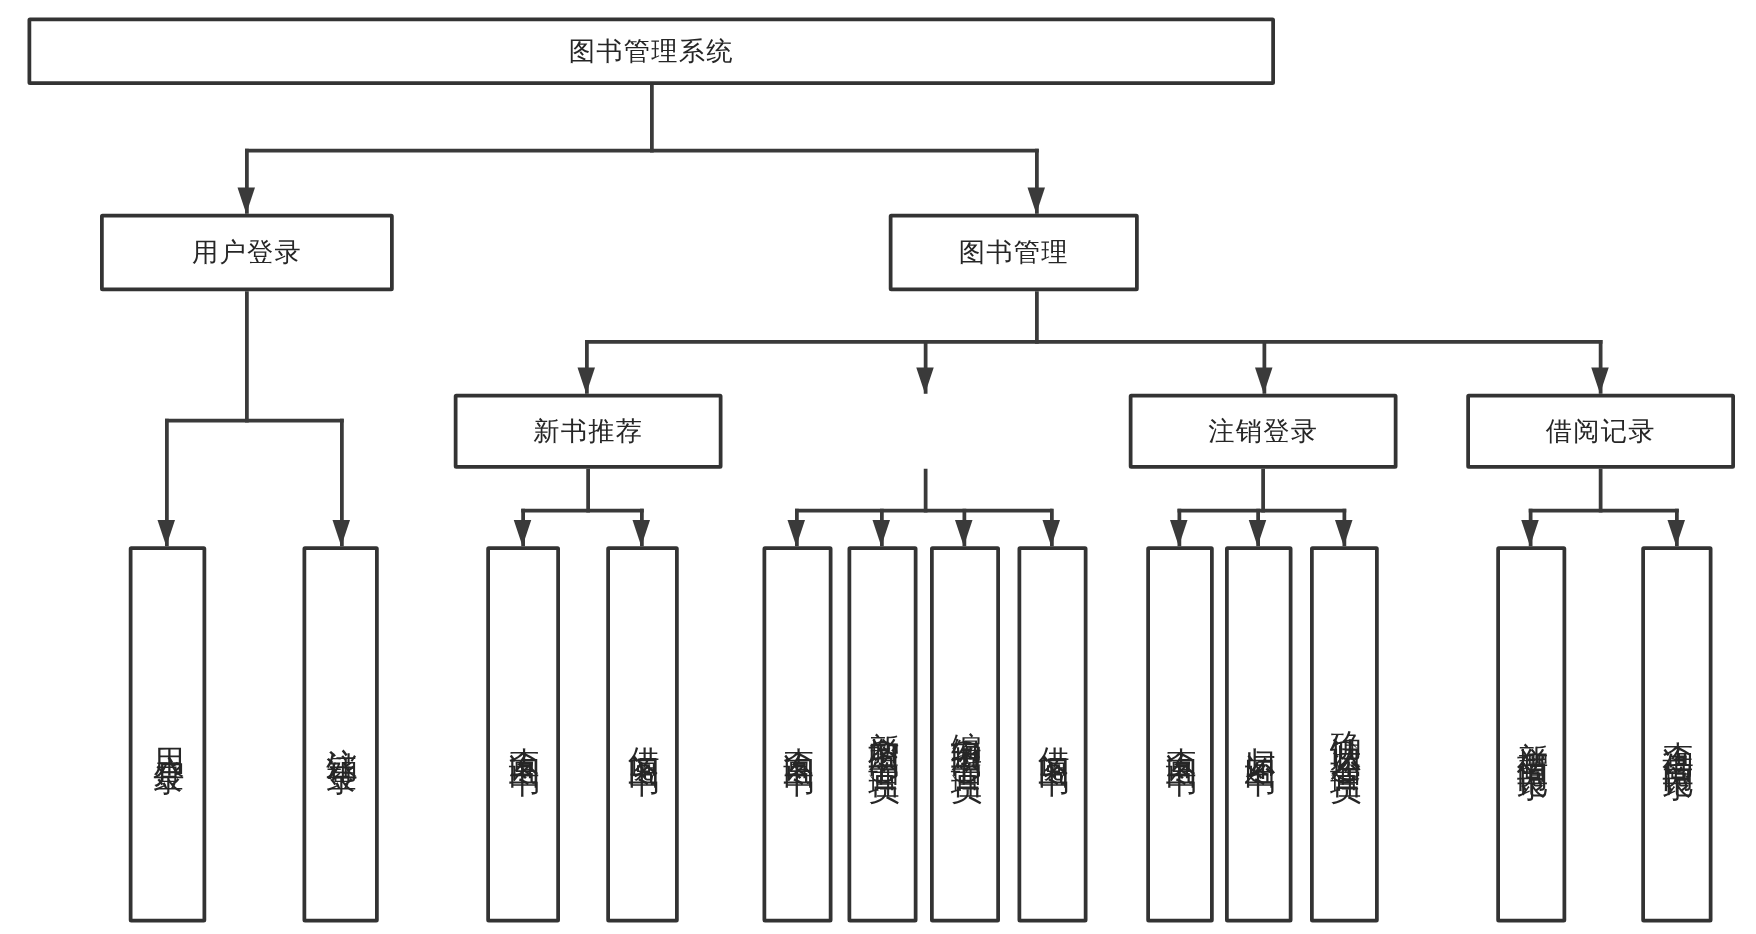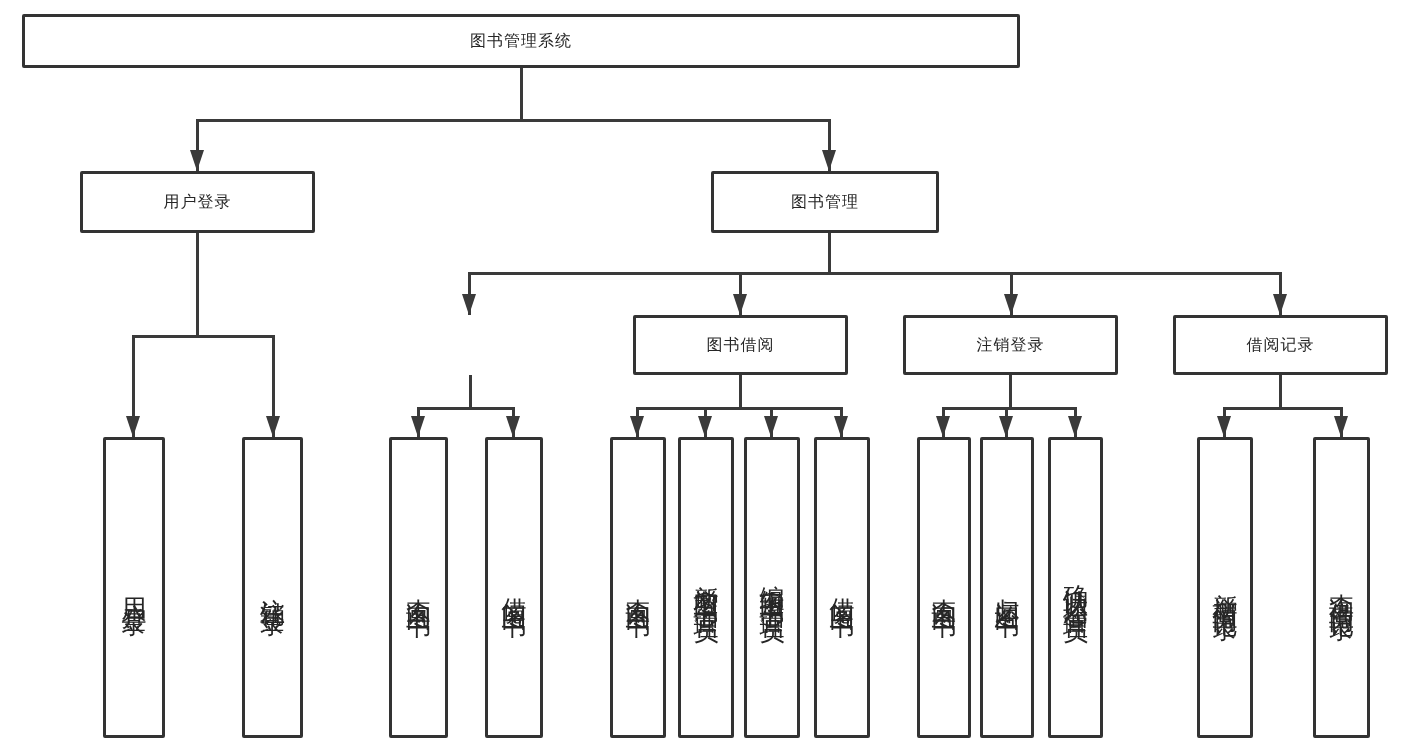--- a/index.html
+++ b/index.html
@@ -13,21 +13,21 @@
   .box{
     position:absolute;
     box-sizing:border-box;
     background:#ffffff;
     border:3px solid var(--border,#333333);
     border-radius:2px;
     display:flex;
     align-items:center;
     justify-content:center;
     color:var(--text,#262626);
-    font-size:16px;
+    font-size:21px;
     letter-spacing:1px;
     z-index:2;
   }
   .leaf{
     font-size:25px;
   }
   .vtext{
     writing-mode:vertical-rl;
     text-orientation:mixed;
     letter-spacing:5px;
@@ -71,21 +71,21 @@
   <div class="vline" style="left:520px;top:68px;height:54px;"></div>
   <div class="hline" style="left:196px;top:119px;width:635px;"></div>
   <div class="vline" style="left:196px;top:119px;height:52px;"></div>
   <div class="arrow" style="left:190px;top:150px;"></div>
   <div class="vline" style="left:828px;top:119px;height:52px;"></div>
   <div class="arrow" style="left:822px;top:150px;"></div>
 
   <div class="box" style="left:80px;top:171px;width:235px;height:62px;">
     <span>用户登录</span>
   </div>
-  <div class="box" style="left:711px;top:171px;width:228px;height:62px;">
+  <div class="box" style="left:711px;top:171px;width:200px;height:62px;">
     <span>图书管理</span>
   </div>
 
   <div class="vline" style="left:196px;top:233px;height:105px;"></div>
   <div class="hline" style="left:132px;top:335px;width:143px;"></div>
   <div class="vline" style="left:132px;top:335px;height:102px;"></div>
   <div class="arrow" style="left:126px;top:416px;"></div>
   <div class="vline" style="left:272px;top:335px;height:102px;"></div>
   <div class="arrow" style="left:266px;top:416px;"></div>
 
@@ -93,22 +93,22 @@
   <div class="hline" style="left:468px;top:272px;width:814px;"></div>
   <div class="vline" style="left:468px;top:272px;height:43px;"></div>
   <div class="arrow" style="left:462px;top:294px;"></div>
   <div class="vline" style="left:739px;top:272px;height:43px;"></div>
   <div class="arrow" style="left:733px;top:294px;"></div>
   <div class="vline" style="left:1010px;top:272px;height:43px;"></div>
   <div class="arrow" style="left:1004px;top:294px;"></div>
   <div class="vline" style="left:1279px;top:272px;height:43px;"></div>
   <div class="arrow" style="left:1273px;top:294px;"></div>
 
-  <div class="box" style="left:633px;top:315px;width:215px;height:60px;">
-    <span>图书借阅</span>
+  <div class="box" style="left:363px;top:315px;width:215px;height:60px;">
+    <span>新书推荐</span>
   </div>
   <div class="box" style="left:903px;top:315px;width:215px;height:60px;">
     <span>注销登录</span>
   </div>
   <div class="box" style="left:1173px;top:315px;width:215px;height:60px;">
     <span>借阅记录</span>
   </div>
 
   <div class="vline" style="left:469px;top:375px;height:35px;"></div>
   <div class="hline" style="left:417px;top:407px;width:98px;"></div>

